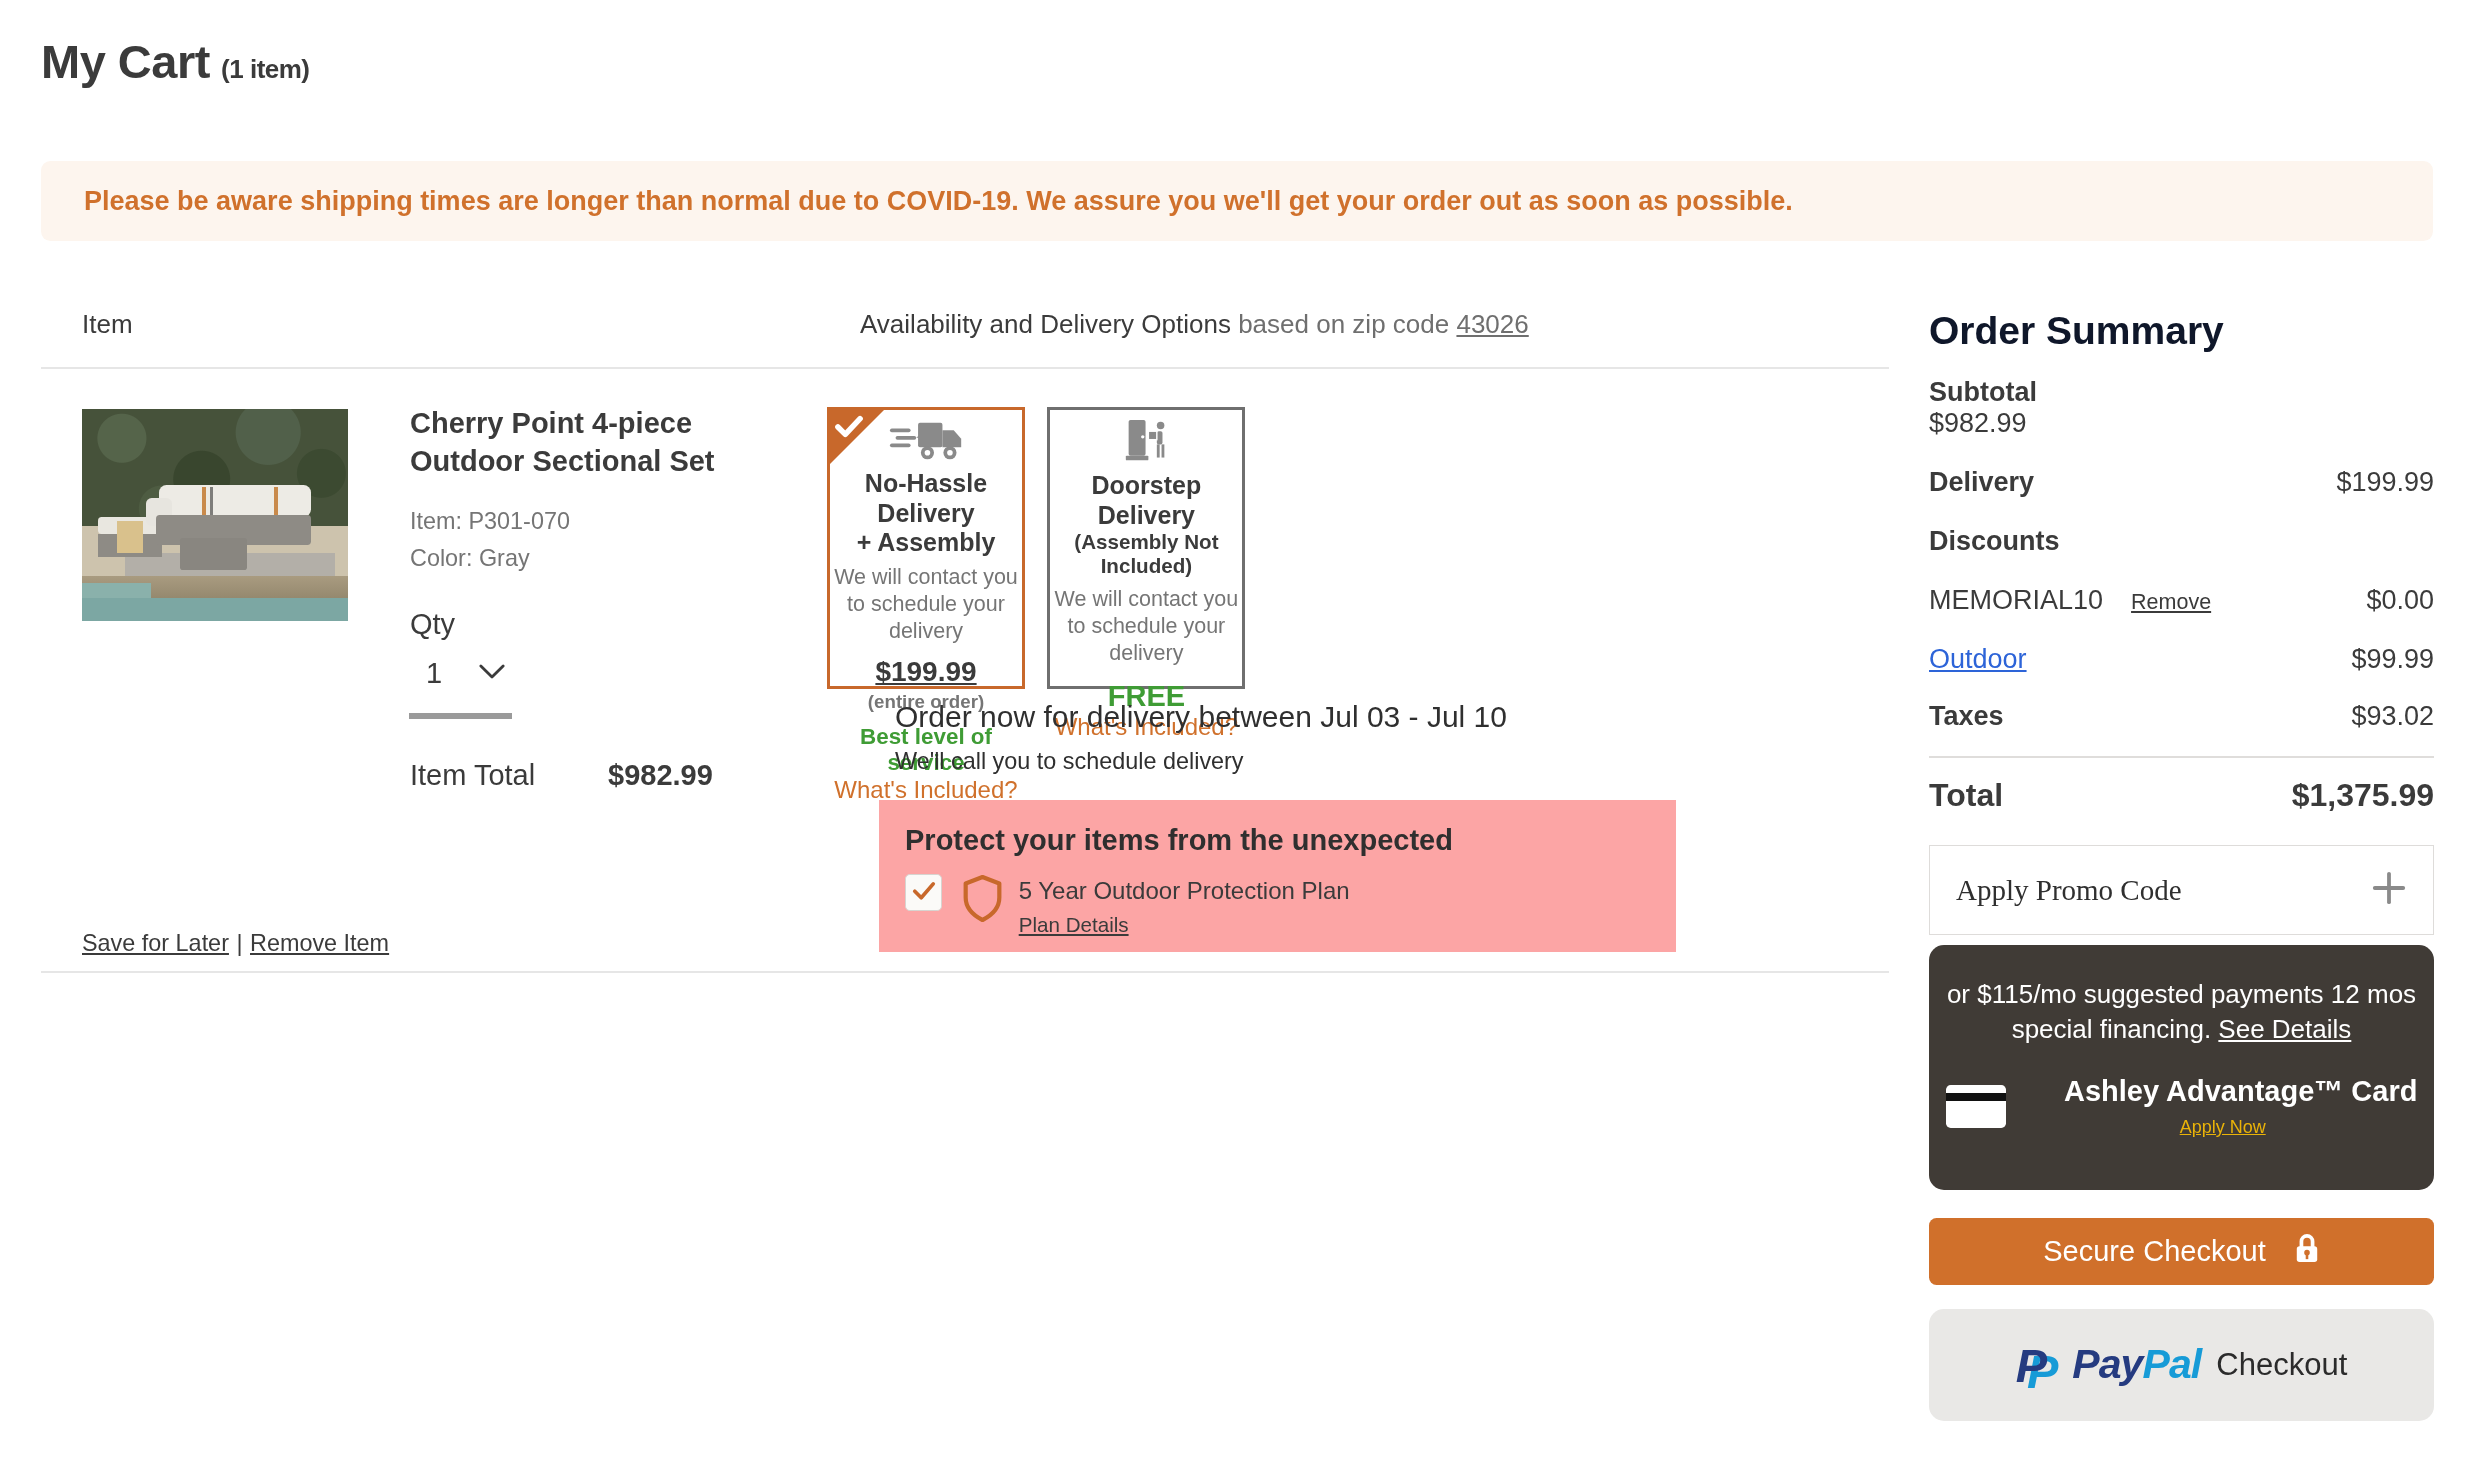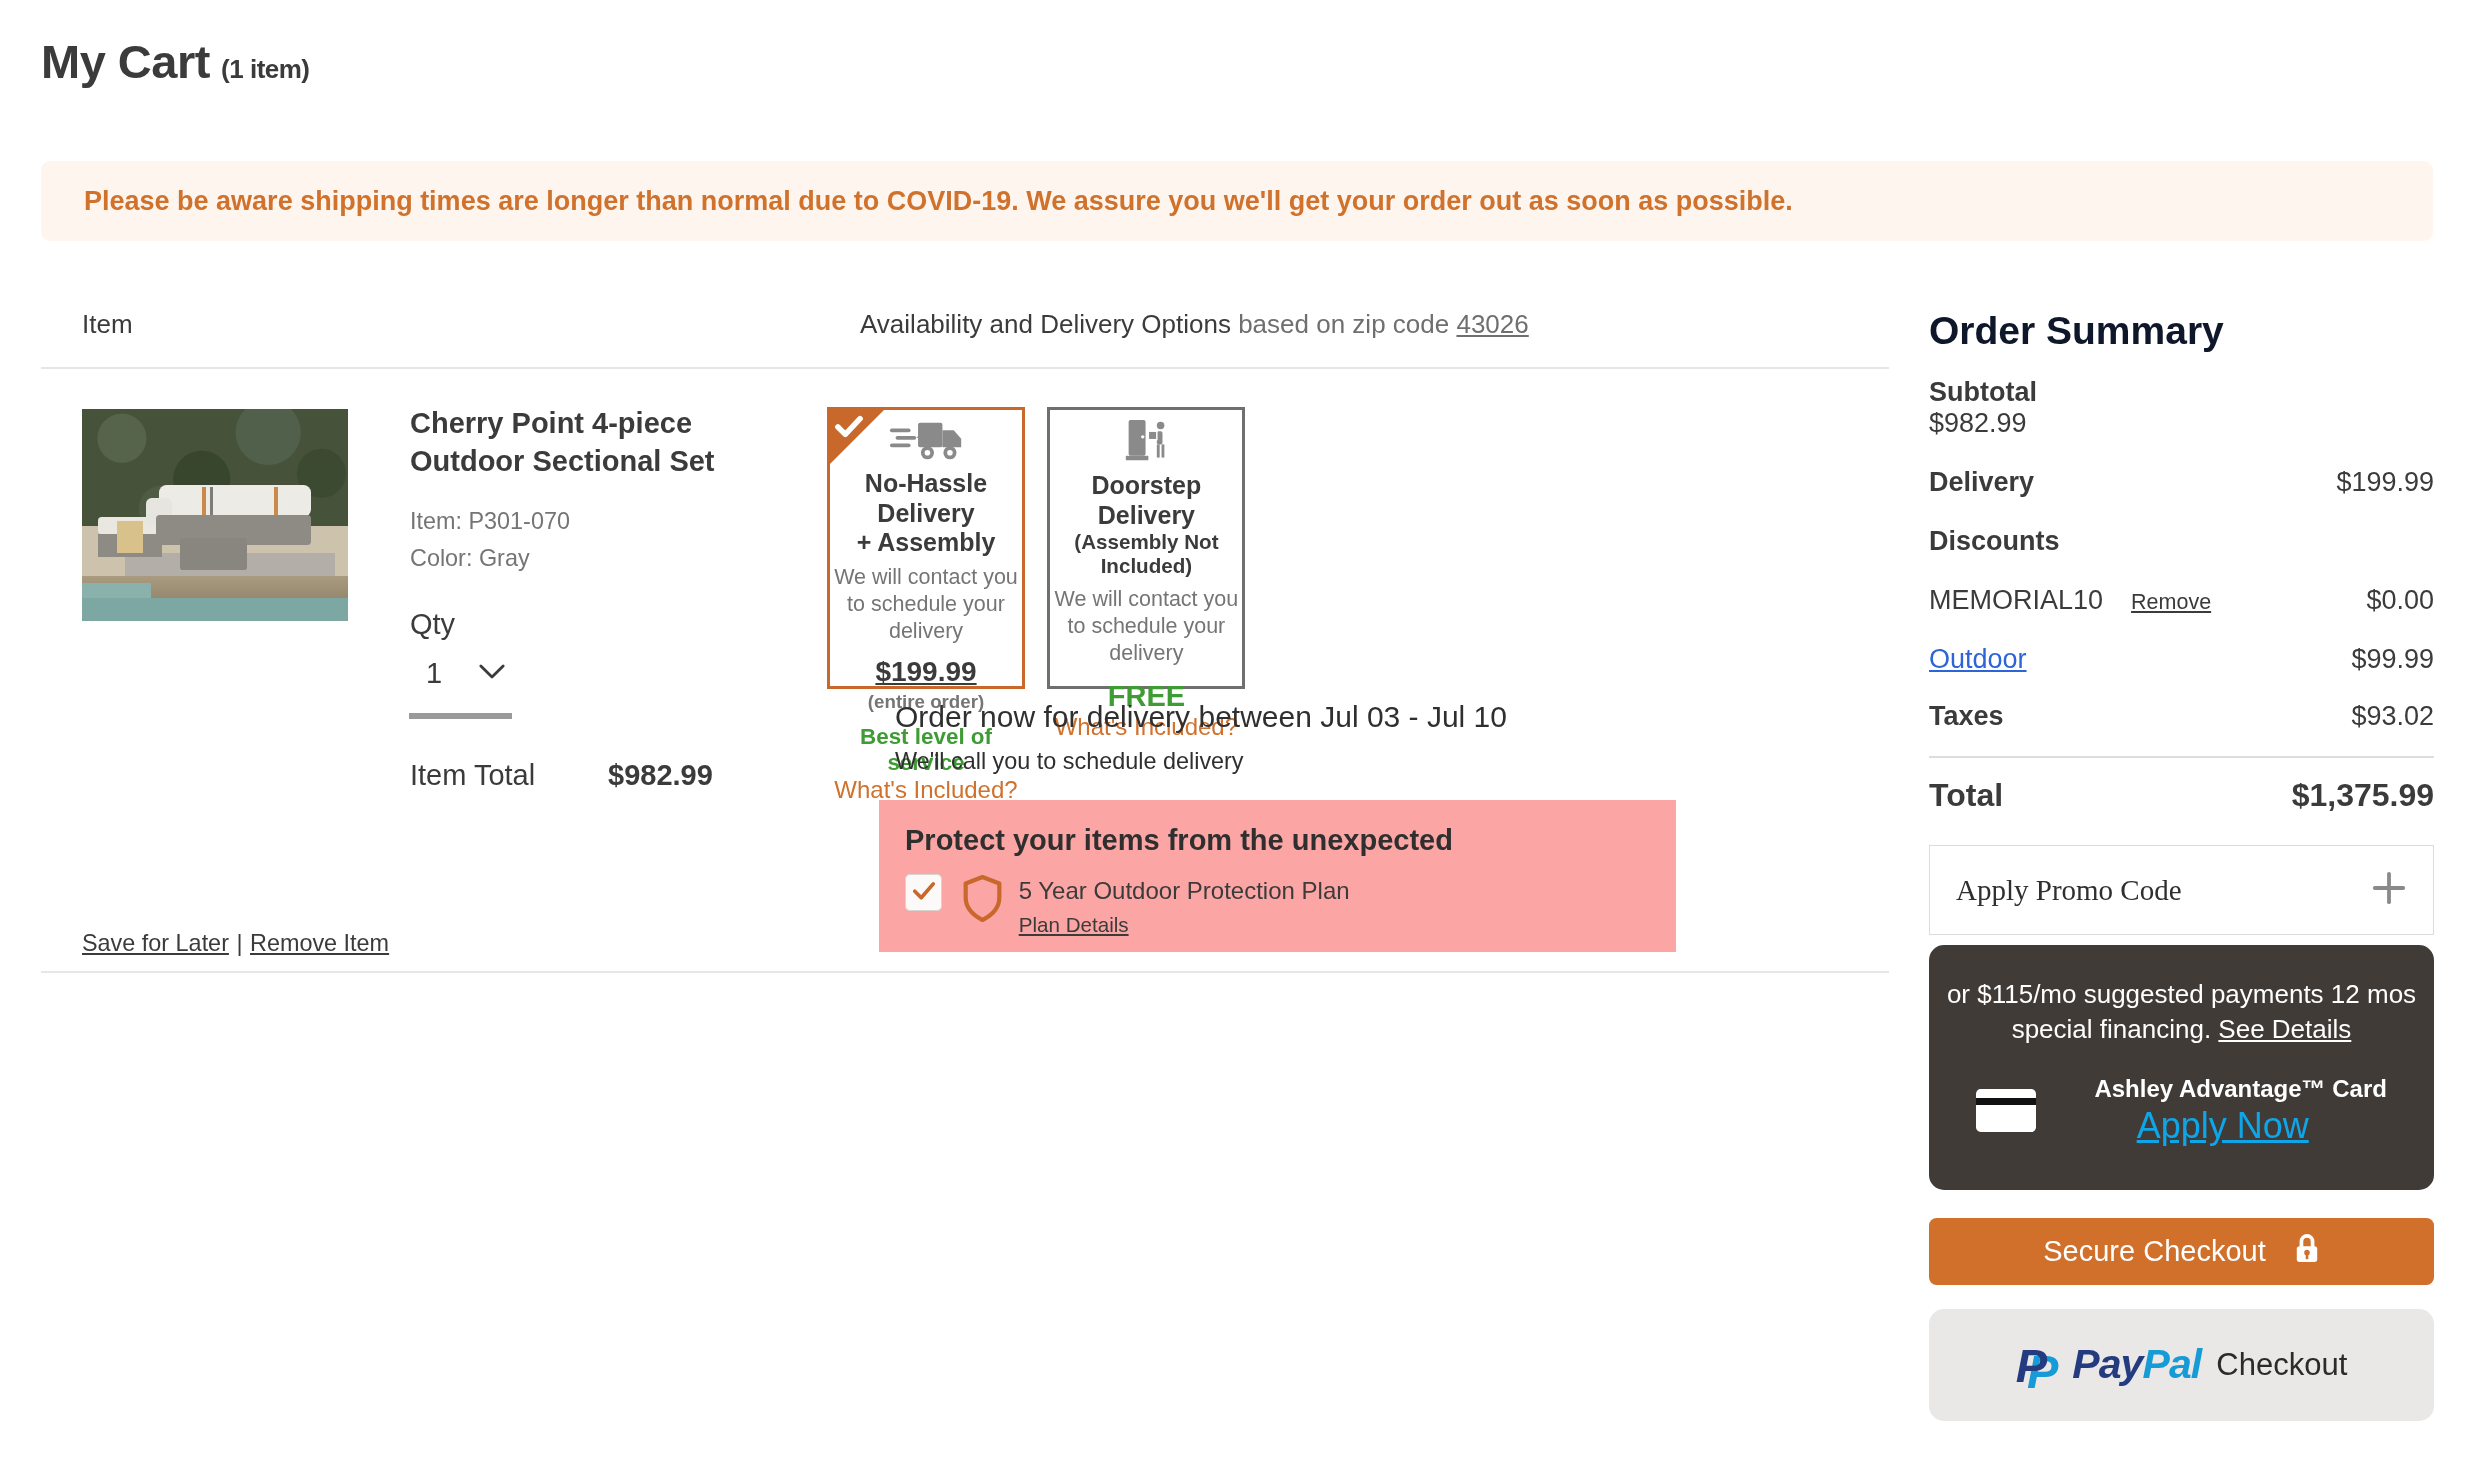--- a/index.html
+++ b/index.html
@@ -112,22 +112,22 @@
   .promo-box { margin-top:31px; height:90px; border:1.9px solid #DEDCDA; display:flex; align-items:center;
                justify-content:space-between; padding:0 26px; cursor:pointer;font-family:Liberation Serif, serif; }
   .promo-box .txt { font-size:29px; color:#2f2f2f; }
 
   .fin-box { margin-top:9.4px; height:245px; background:#403B36; border-radius:15px; color:#fff; text-align:center; padding-top:32px; }
   .fin-line { font-size:26px; line-height:35px; }
   .fin-see { color:#fff; text-decoration:underline; cursor:pointer; }
   .card-row { margin-top:28px; display:flex; align-items:center; justify-content:center; gap:22.4px; }
   .cc-icon { width:60px; height:43px; background:#fff; border-radius:4.7px; position:relative; flex:none; }
   .cc-icon::after { content:""; position:absolute; left:0; right:0; top:8.4px; height:7.5px; background:#111; }
-  .card-name { font-size:24px; font-weight:bold;margin-left:36px; }
-  .apply-now { font-size:36px; color:#0ea5e9; text-decoration:underline; margin-top:2px; display:inline-block; cursor:pointer; }
+  .card-name { font-size:29px; font-weight:bold;margin-left:36px; }
+  .apply-now { font-size:18px; color:#eab308; text-decoration:underline; margin-top:9px; display:inline-block; cursor:pointer; }
 
   .secure-btn { margin-top:28px; height:67px; background:#D0702B; border-radius:7.5px; display:flex; align-items:center;
                 justify-content:center; gap:28px; color:#fff; font-size:29px; cursor:pointer; border:none; width:100%; }
   .paypal-btn { margin-top:24px; height:112px; background:#E9E8E6; border-radius:15px; display:flex; align-items:center;
                 justify-content:center; cursor:pointer; }
   .pp-mark { position:relative; width:49px; height:54px; margin-right:7.5px; flex:none; }
   .pp-mark span { position:absolute; font-style:italic; font-weight:bold; font-size:47px; }
   .pp-back { left:11.2px; top:6.5px; color:#179BD7; }
   .pp-front { left:0; top:0; color:#253B80; }
   .pp-word { font-style:italic; font-weight:bold; font-size:41px; letter-spacing:-0.9px; }

